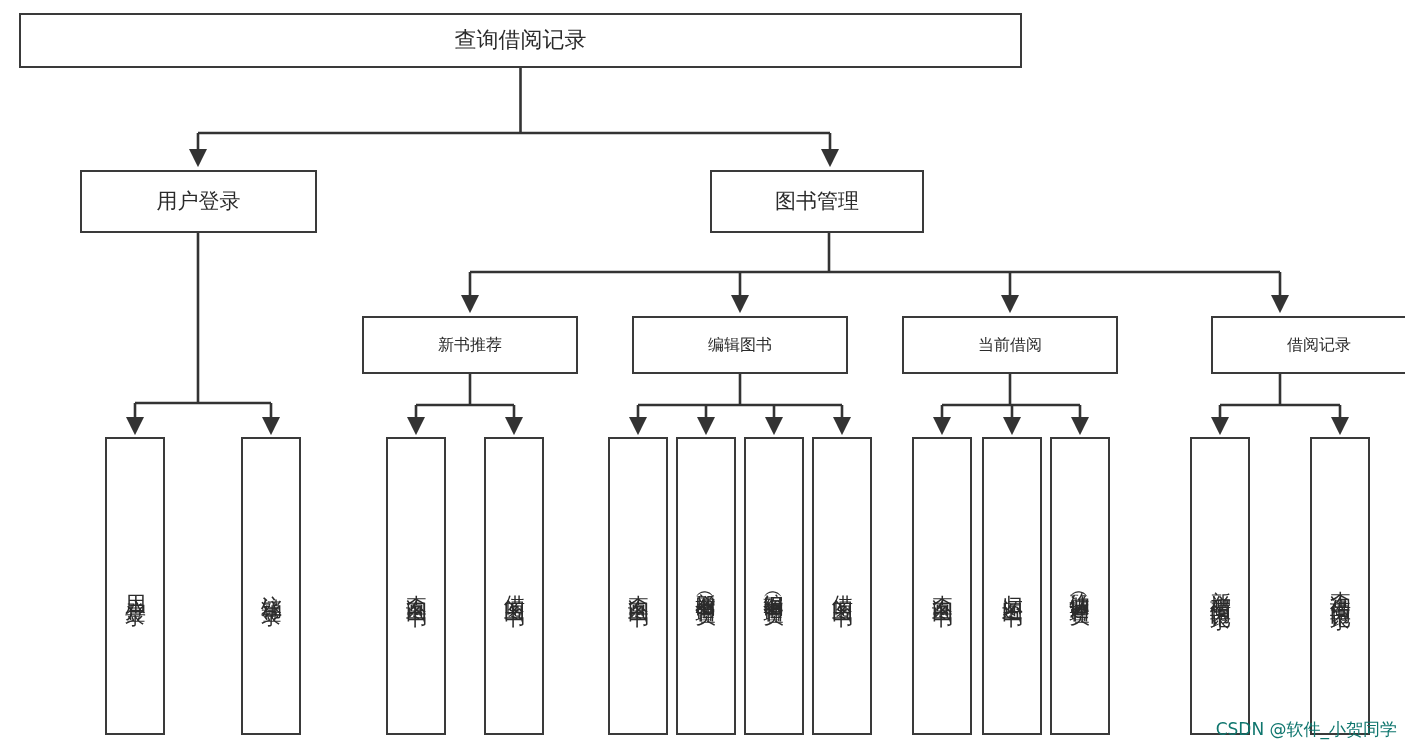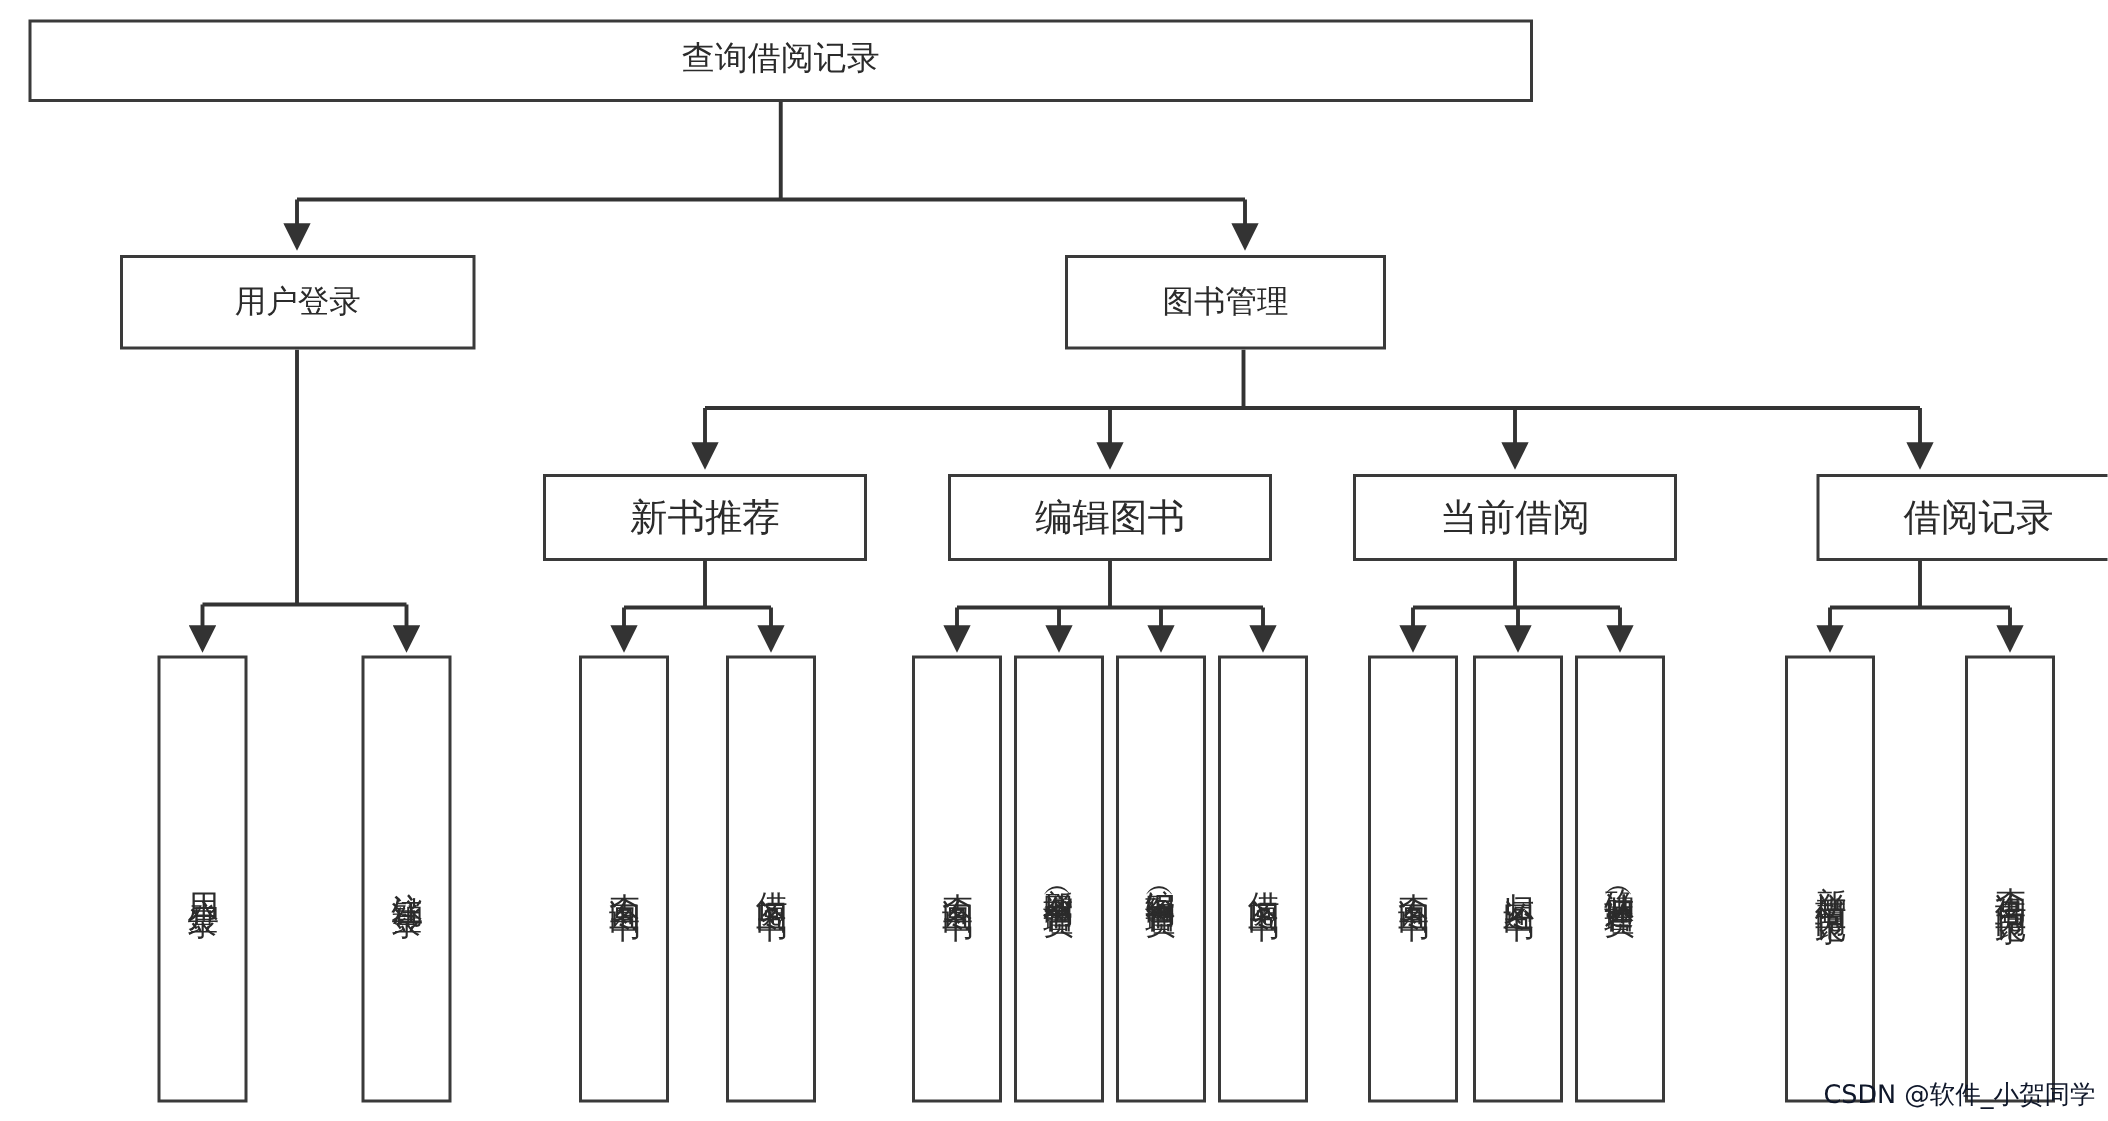--- a/index.html
+++ b/index.html
@@ -38,21 +38,21 @@
     z-index: 2;
   }
   .node-label {
     color: #2b2b2b;
     line-height: 1.12;
     white-space: nowrap;
     text-align: center;
   }
   .node.level-0 .node-label { font-size: 22px; }
   .node.level-1 .node-label { font-size: 21px; }
-  .node.level-2 .node-label { font-size: 25px; }
+  .node.level-2 .node-label { font-size: 16px; }
   .node.leaf {
     align-items: center;
     justify-content: center;
     padding-top: 0;
   }
   .node.leaf .node-label {
     writing-mode: vertical-rl;
     text-orientation: upright;
     font-size: 21px;
     letter-spacing: 4px;
@@ -63,21 +63,21 @@
   }
   .node.leaf.tall-text .node-label {
     font-size: 20px;
     letter-spacing: 2px;
   }
   #watermark {
     position: absolute;
     right: 8px;
     bottom: 6px;
     font-size: 17px;
-    color: #0f172a;
+    color: #0f766e;
     z-index: 5;
     white-space: nowrap;
     font-family: "DejaVu Sans", "Liberation Sans", sans-serif;
   }
 </style>
 </head>
 <body>
 
 <div id="diagram-root">
 

